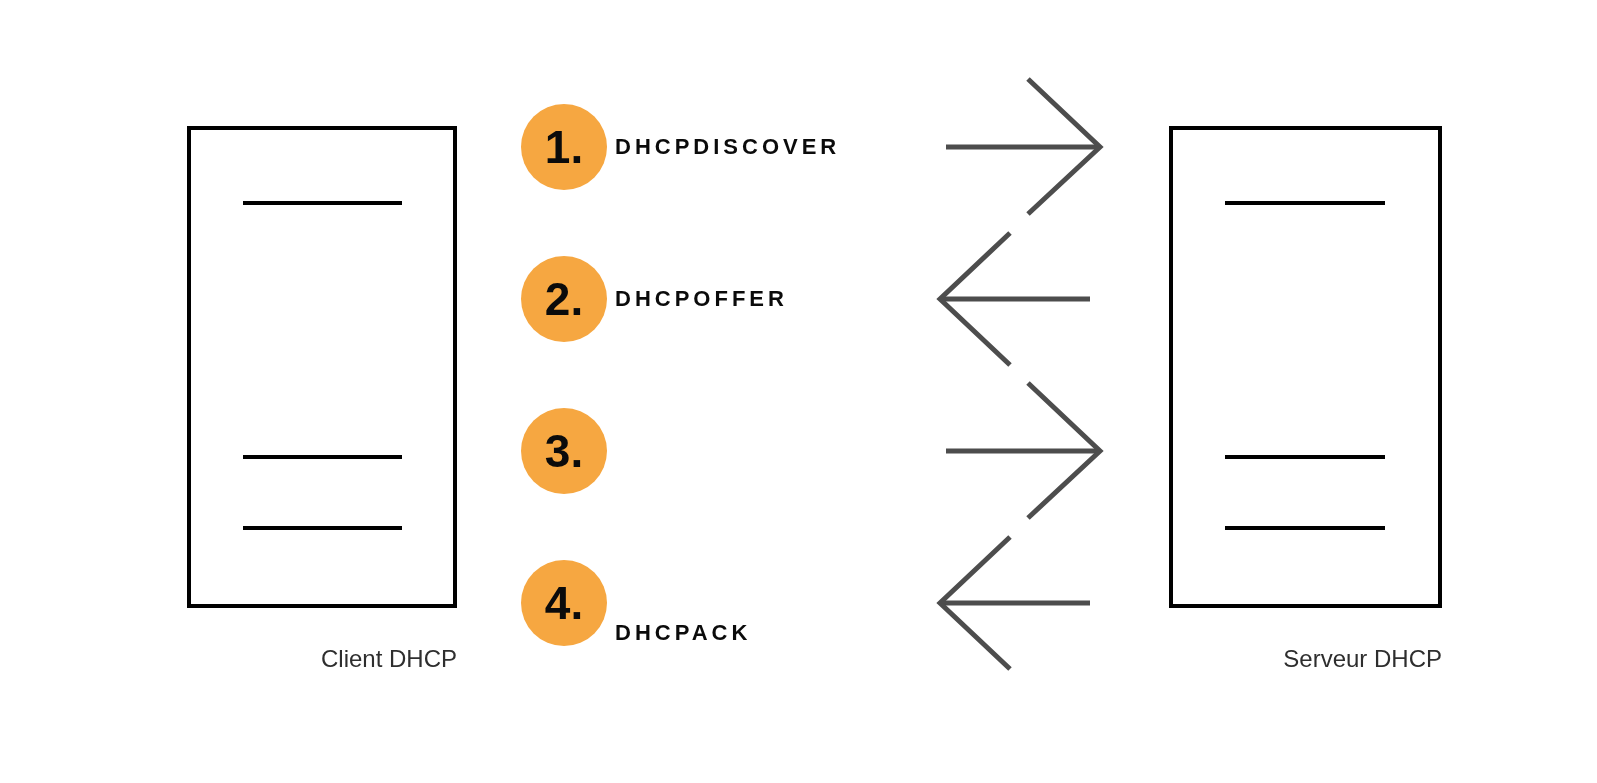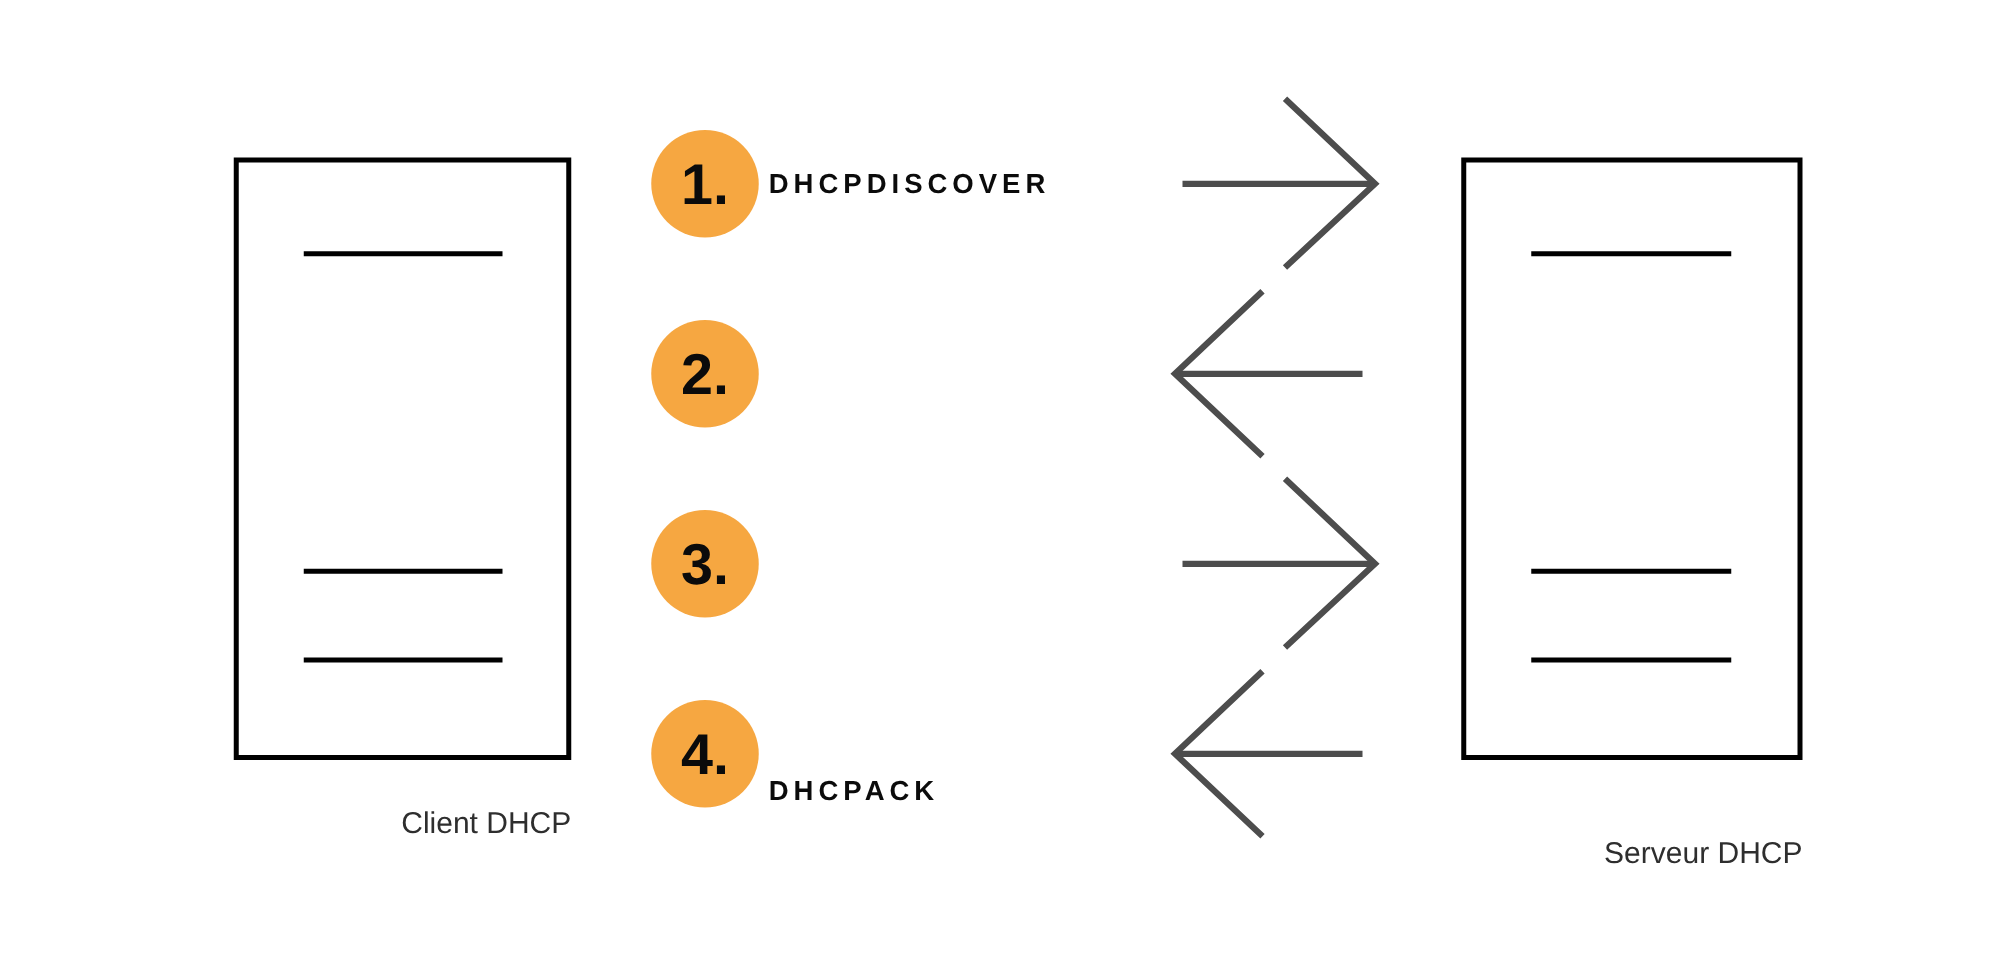--- a/index.html
+++ b/index.html
@@ -69,30 +69,31 @@
   <div class="node" style="left:187px;top:126px;width:270px;height:482px;"></div>
   <div class="hline" style="left:243px;top:201px;width:159px;"></div>
   <div class="hline" style="left:243px;top:455px;width:159px;"></div>
   <div class="hline" style="left:243px;top:526px;width:159px;"></div>
   <div class="node-label" style="left:187px;top:644px;width:270px;">Client DHCP</div>
 
   <div class="node" style="left:1169px;top:126px;width:273px;height:482px;"></div>
   <div class="hline" style="left:1225px;top:201px;width:160px;"></div>
   <div class="hline" style="left:1225px;top:455px;width:160px;"></div>
   <div class="hline" style="left:1225px;top:526px;width:160px;"></div>
-  <div class="node-label" style="left:1169px;top:668px;width:273px;">Serveur DHCP</div>
+  <div class="node-label" style="left:1169px;top:644px;width:273px;">Serveur DHCP</div>
 
   <div class="step-badge" style="left:521px;top:104px;">
     <span>1.</span>
   </div>
   <div class="step-label" style="top:147px;">DHCPDISCOVER</div>
 
   <div class="step-badge" style="left:521px;top:256px;">
     <span>2.</span>
   </div>
+  <div class="step-label" style="top:299px;">DHCPOFFER</div>
 
   <div class="step-badge" style="left:521px;top:408px;">
     <span>3.</span>
   </div>
 
   <div class="step-badge" style="left:521px;top:560px;">
     <span>4.</span>
   </div>
   <div class="step-label" style="top:633px;">DHCPACK</div>
 

